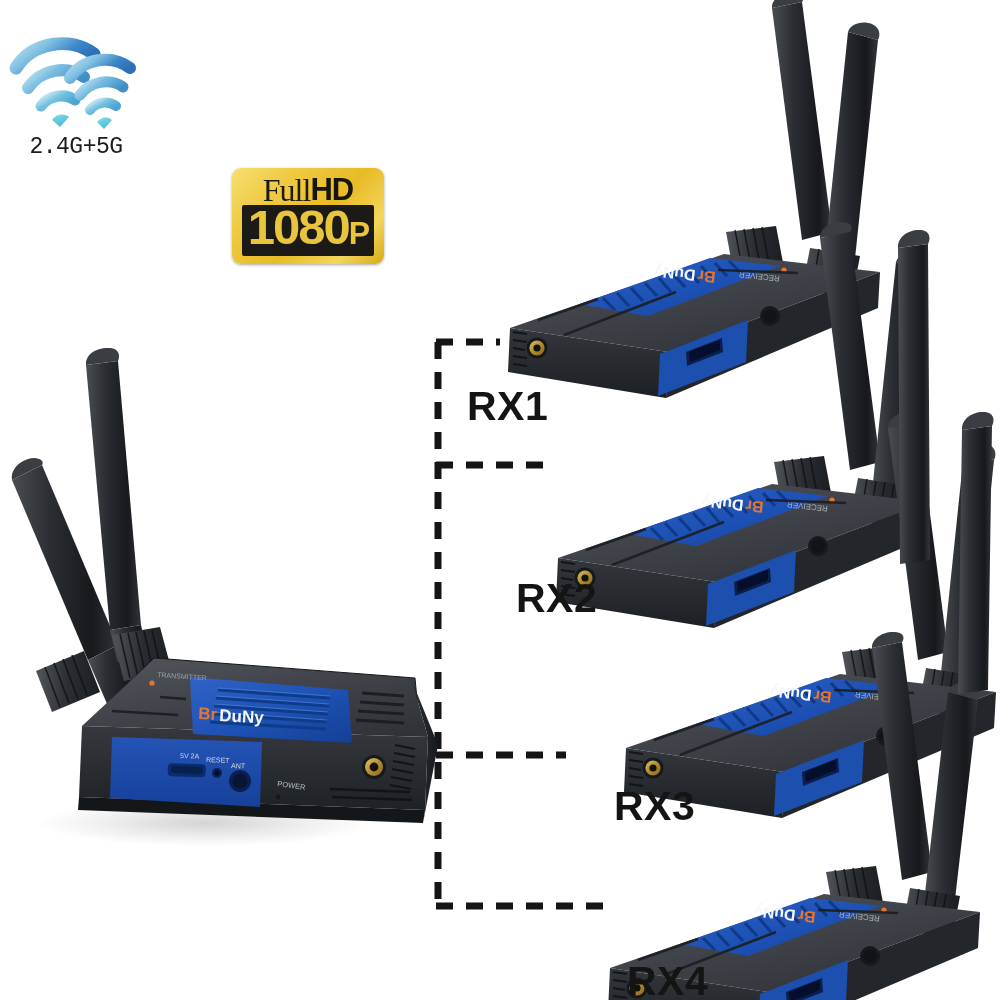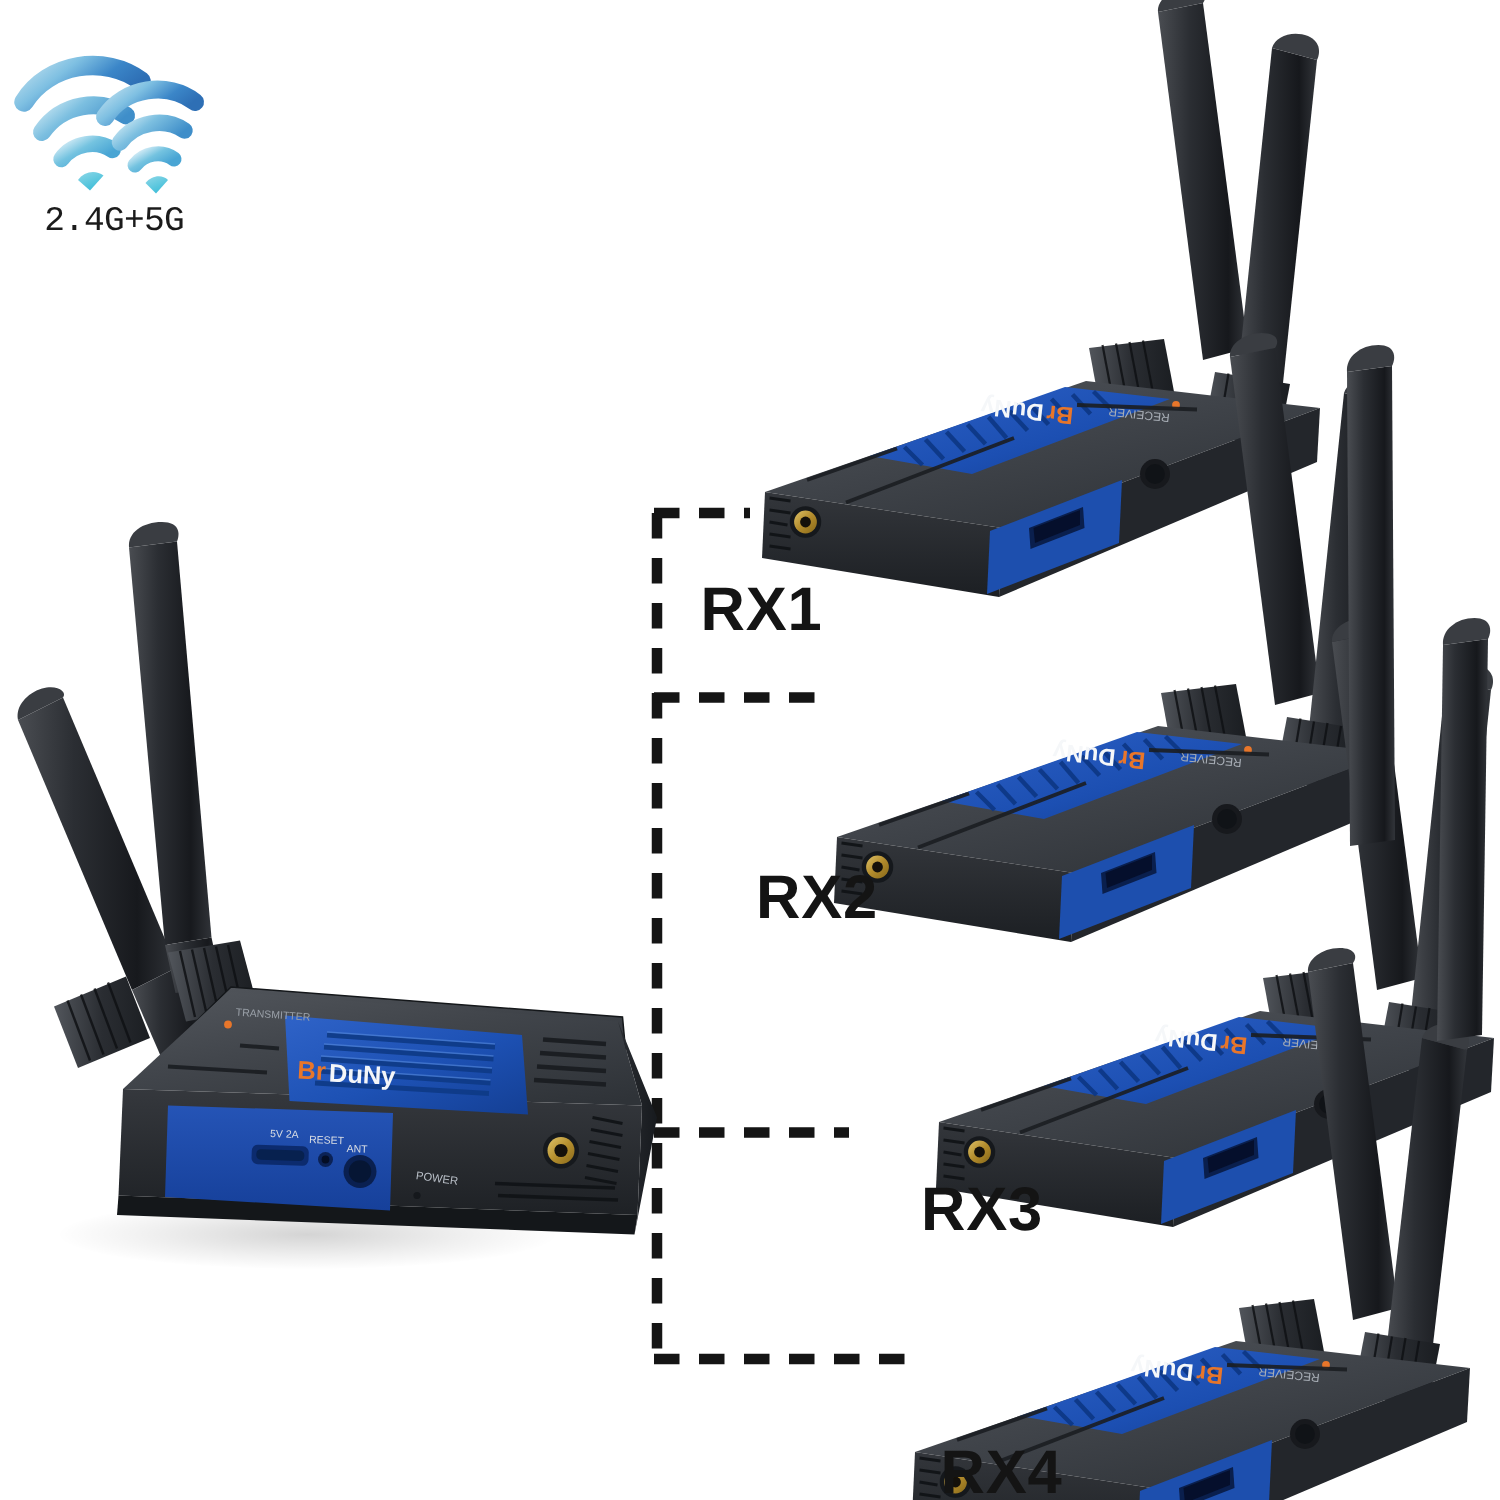--- a/index.html
+++ b/index.html
@@ -193,20 +193,28 @@
         <path d="M6,36 C19,16 48,12 66,26" stroke="url(#wgA)" stroke-width="12" fill="none" stroke-linecap="round"></path>
         <path d="M16,53 C26,39 46,36 59,45" stroke="url(#wgB)" stroke-width="11" fill="none" stroke-linecap="round"></path>
         <path d="M26,68 C32,60 44,58 52,64" stroke="url(#wgC)" stroke-width="10" fill="none" stroke-linecap="round"></path>
         <path d="M33,80 C37,75 44,74 48,78 L40,87 Z" fill="url(#wgD)"></path>
       </g>
     </svg>
     <div class="wifi-label">2.4G+5G</div>
   </div>
 
 
+  <div class="hd-badge">
+    <div class="hd-top">
+      <span class="hd-full">Full</span><span class="hd-hd">HD</span>
+    </div>
+    <div class="hd-bar">
+      <div class="hd-1080"><span>1080</span><span class="hd-p">P</span></div>
+    </div>
+  </div>
 
   <svg class="connector" width="1000" height="1000" viewBox="0 0 1000 1000">
     <g stroke="#151515" stroke-width="7" fill="none" stroke-dasharray="17 13" stroke-linecap="butt">
 
       <path d="M438,342 L438,906"></path>
 
       <path d="M436,342 L500,342"></path>
 
       <path d="M436,465 L548,465"></path>
 
@@ -630,21 +638,21 @@
       </g>
       <g stroke="#0f1215" stroke-width="2" opacity="0.9">
         <path d="M33,332 L47,334"></path>
           <path d="M33,340 L47,342"></path>
         <path d="M33,348 L45,350"></path>
           <path d="M33,356 L47,358"></path>
         <path d="M33,364 L47,366"></path>
       </g>
     </svg>
   </div>
-  <div class="rx-label" style="left:504px; top:575px;">RX2</div>
+  <div class="rx-label" style="left:516px; top:575px;">RX2</div>
 
   <div class="device" style="left:596px; top:420px; width:470px; height:400px;">
     <svg width="470" height="400" viewBox="0 0 470 400">
       <defs>
         <linearGradient id="rxTop3" x1="0.1" y1="0" x2="0.9" y2="1">
           <stop offset="0%" stop-color="#4e5258"></stop>
           <stop offset="45%" stop-color="#3f4349"></stop>
           <stop offset="100%" stop-color="#2d3136"></stop>
         </linearGradient>
         <linearGradient id="rxFront3" x1="0" y1="0" x2="0" y2="1">

